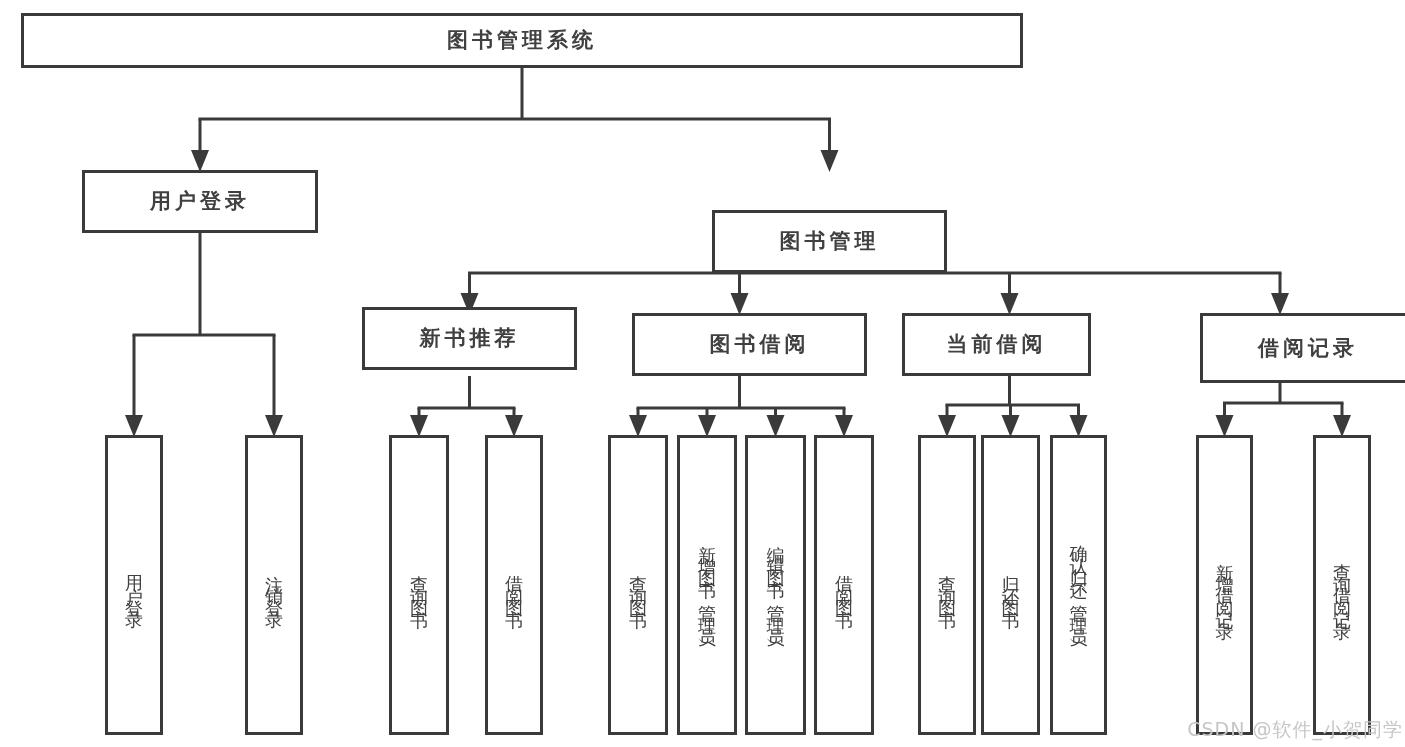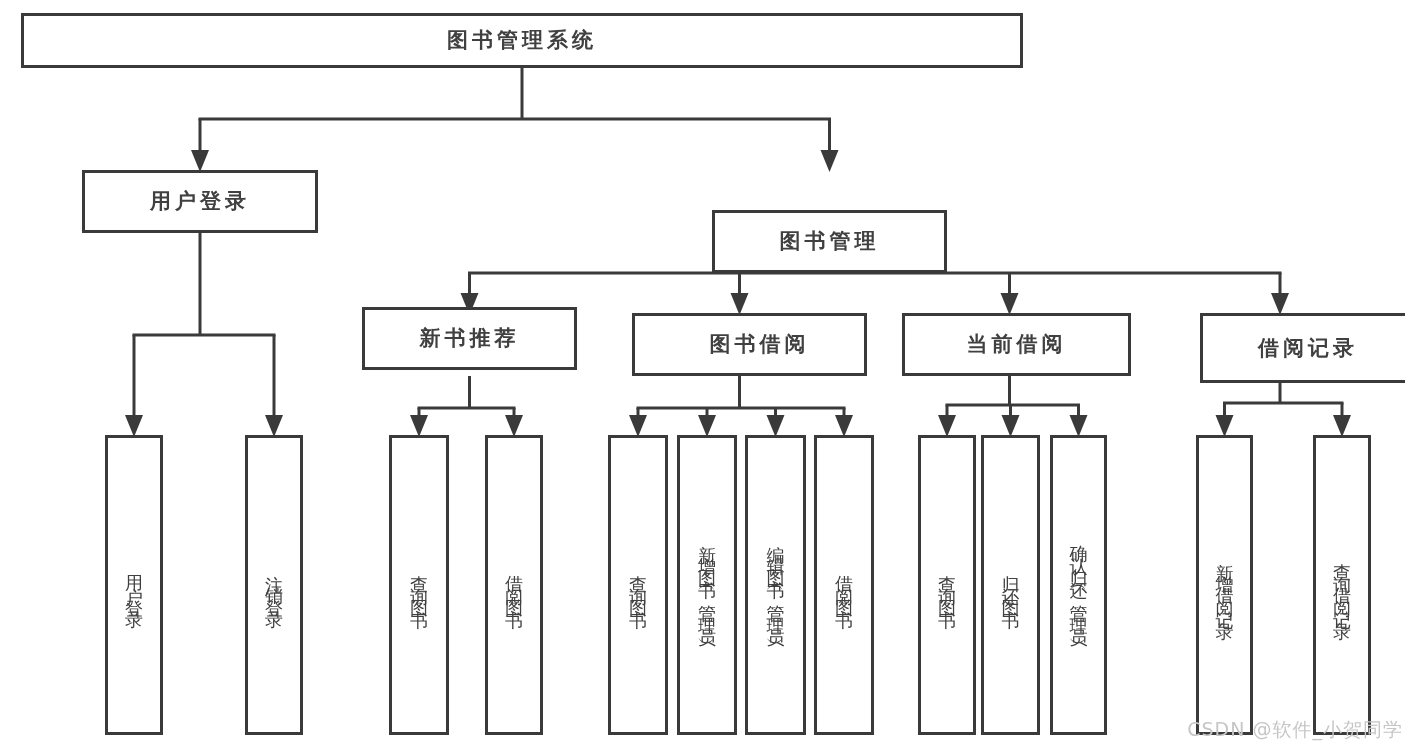--- a/index.html
+++ b/index.html
@@ -88,21 +88,21 @@
       <polygon points="1224.5,437 1215.5,415 1233.5,415"></polygon>
       <line x1="1342" y1="403" x2="1342" y2="419"></line>
       <polygon points="1342,437 1333,415 1351,415"></polygon>
     </svg>
   <div id="watermark">CSDN @软件_小贺同学</div>
 <div class="box horizontal" style="left: 21px; top: 13px; width: 1002px; height: 55px;">图书管理系统</div>
     <div class="box horizontal" style="left: 82px; top: 170px; width: 236px; height: 63px;">用户登录</div>
     <div class="box horizontal" style="left: 712px; top: 170px; width: 235px; height: 63px; margin-top: 40px;">图书管理</div>
     <div class="box horizontal" style="left: 362px; top: 307px; width: 215px; height: 63px;">新书推荐</div>
     <div class="box horizontal" style="left: 632px; top: 313px; width: 235px; height: 63px; padding-left: 20px;">图书借阅</div>
-    <div class="box horizontal" style="left: 902px; top: 313px; width: 229px; height: 63px;">当前借阅</div>
+    <div class="box horizontal" style="left: 902px; top: 313px; width: 189px; height: 63px;">当前借阅</div>
     <div class="box horizontal" style="left: 1200px; top: 313px; width: 216px; height: 70px;">借阅记录</div>
     <div class="box vertical" style="left: 105px; top: 435px; width: 58px; height: 300px;">用户登录</div>
     <div class="box vertical" style="left: 245px; top: 435px; width: 58px; height: 300px;">注销登录</div>
     <div class="box vertical" style="left: 389px; top: 435px; width: 60px; height: 300px;">查询图书</div>
     <div class="box vertical" style="left: 485px; top: 435px; width: 58px; height: 300px;">借阅图书</div>
     <div class="box vertical" style="left: 608px; top: 435px; width: 60px; height: 300px;">查询图书</div>
     <div class="box vertical" style="left: 677px; top: 435px; width: 60px; height: 300px;">新增图书（管理员）</div>
     <div class="box vertical" style="left: 745px; top: 435px; width: 61px; height: 300px;">编辑图书（管理员）</div>
     <div class="box vertical" style="left: 814px; top: 435px; width: 60px; height: 300px;">借阅图书</div>
     <div class="box vertical" style="left: 918px; top: 435px; width: 58px; height: 300px;">查询图书</div>

